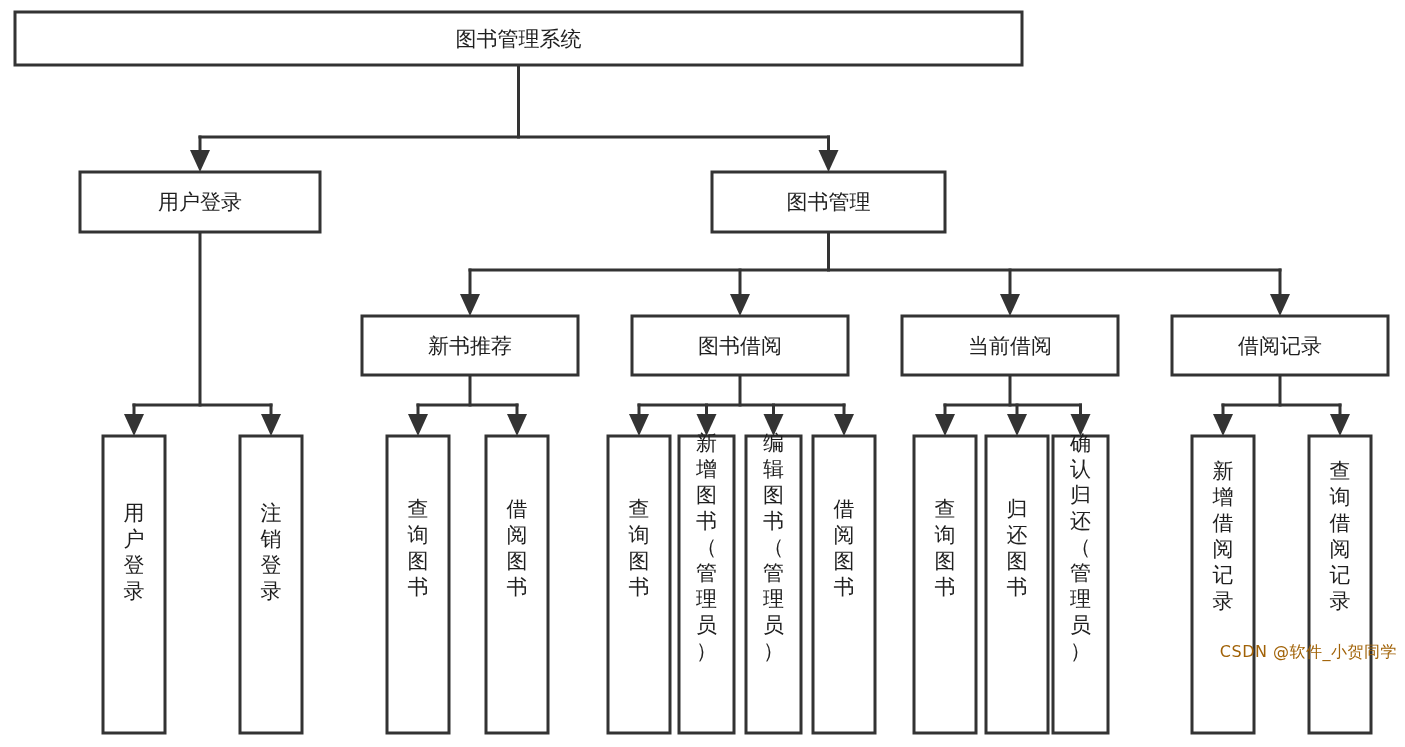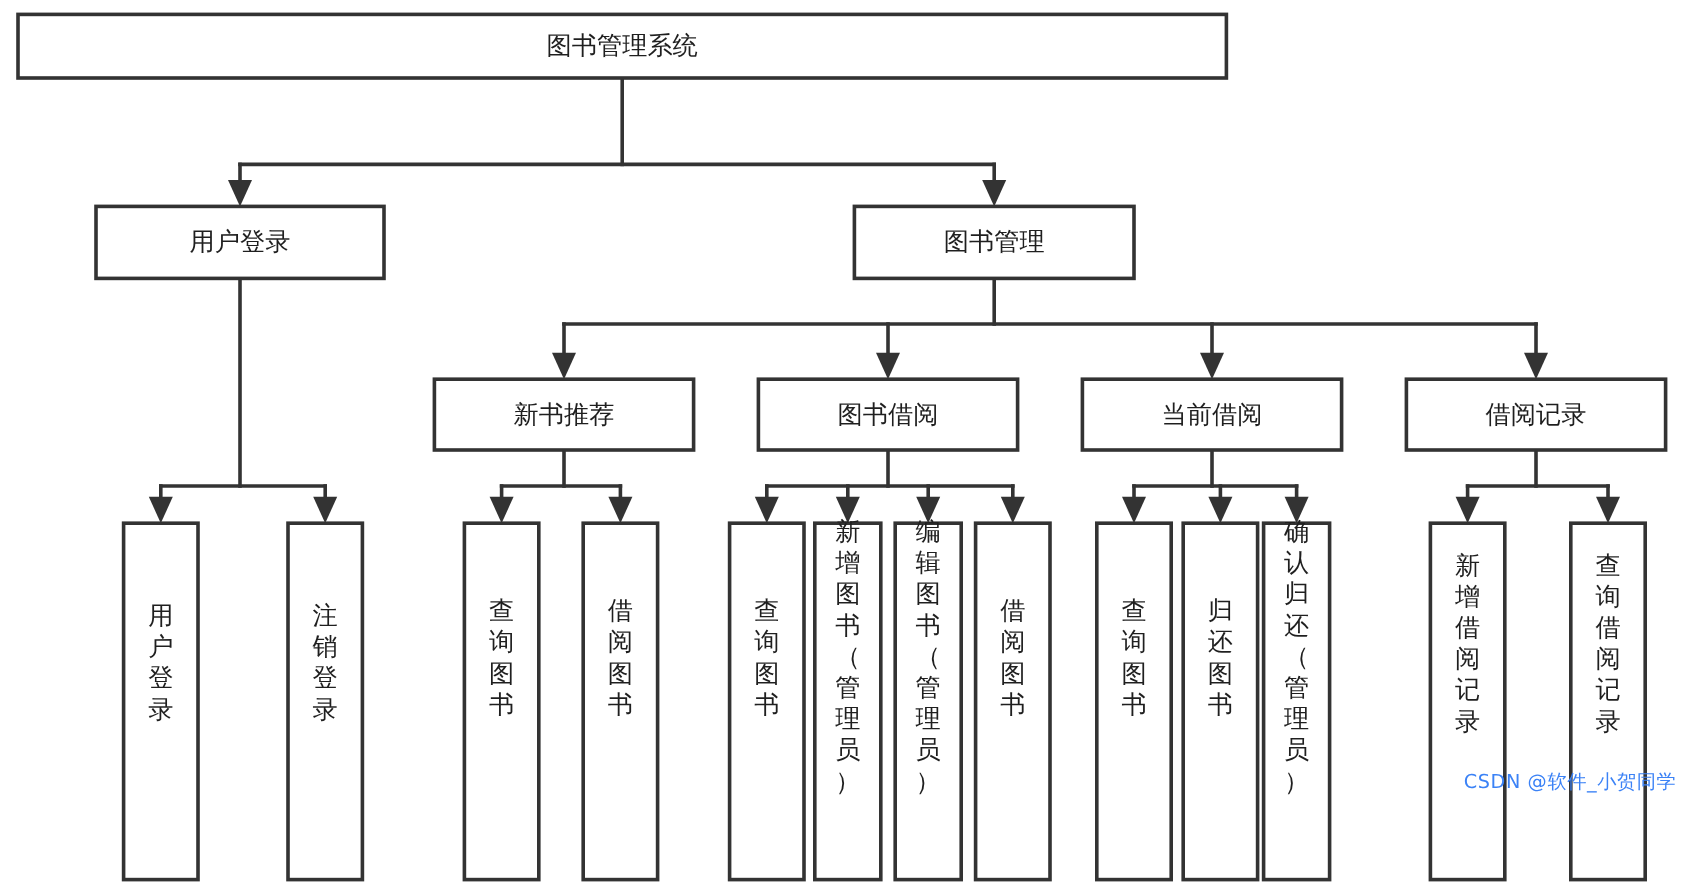--- a/index.html
+++ b/index.html
@@ -54,21 +54,21 @@
     font-size: 21px;
     fill: #1f1f1f;
     text-anchor: middle;
   }
   .watermark-text {
     position: absolute;
     right: 8px;
     bottom: 6px;
     font-family: "DejaVu Sans", "Liberation Sans", sans-serif;
     font-size: 16px;
-    color: #3b82f6;
+    color: #a16207;
     letter-spacing: 0.5px;
     white-space: nowrap;
     user-select: none;
   }
 </style>
 </head>
 <body>
 
 <div id="diagram-root">
   <svg class="diagram-canvas" viewBox="0 0 1405 747">

